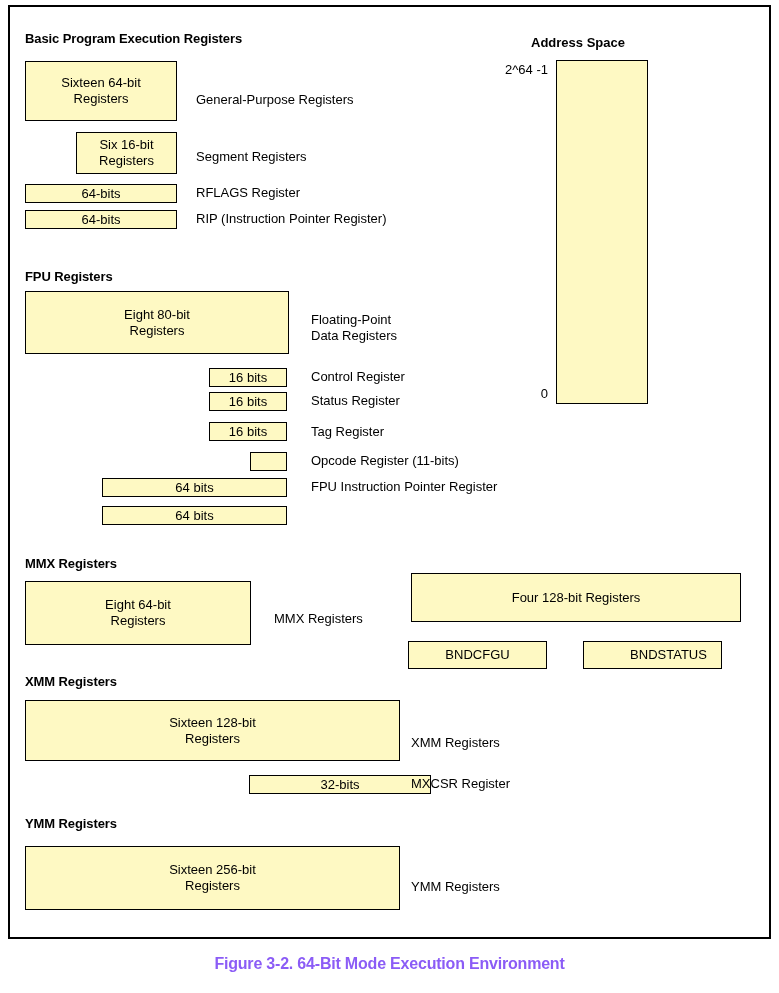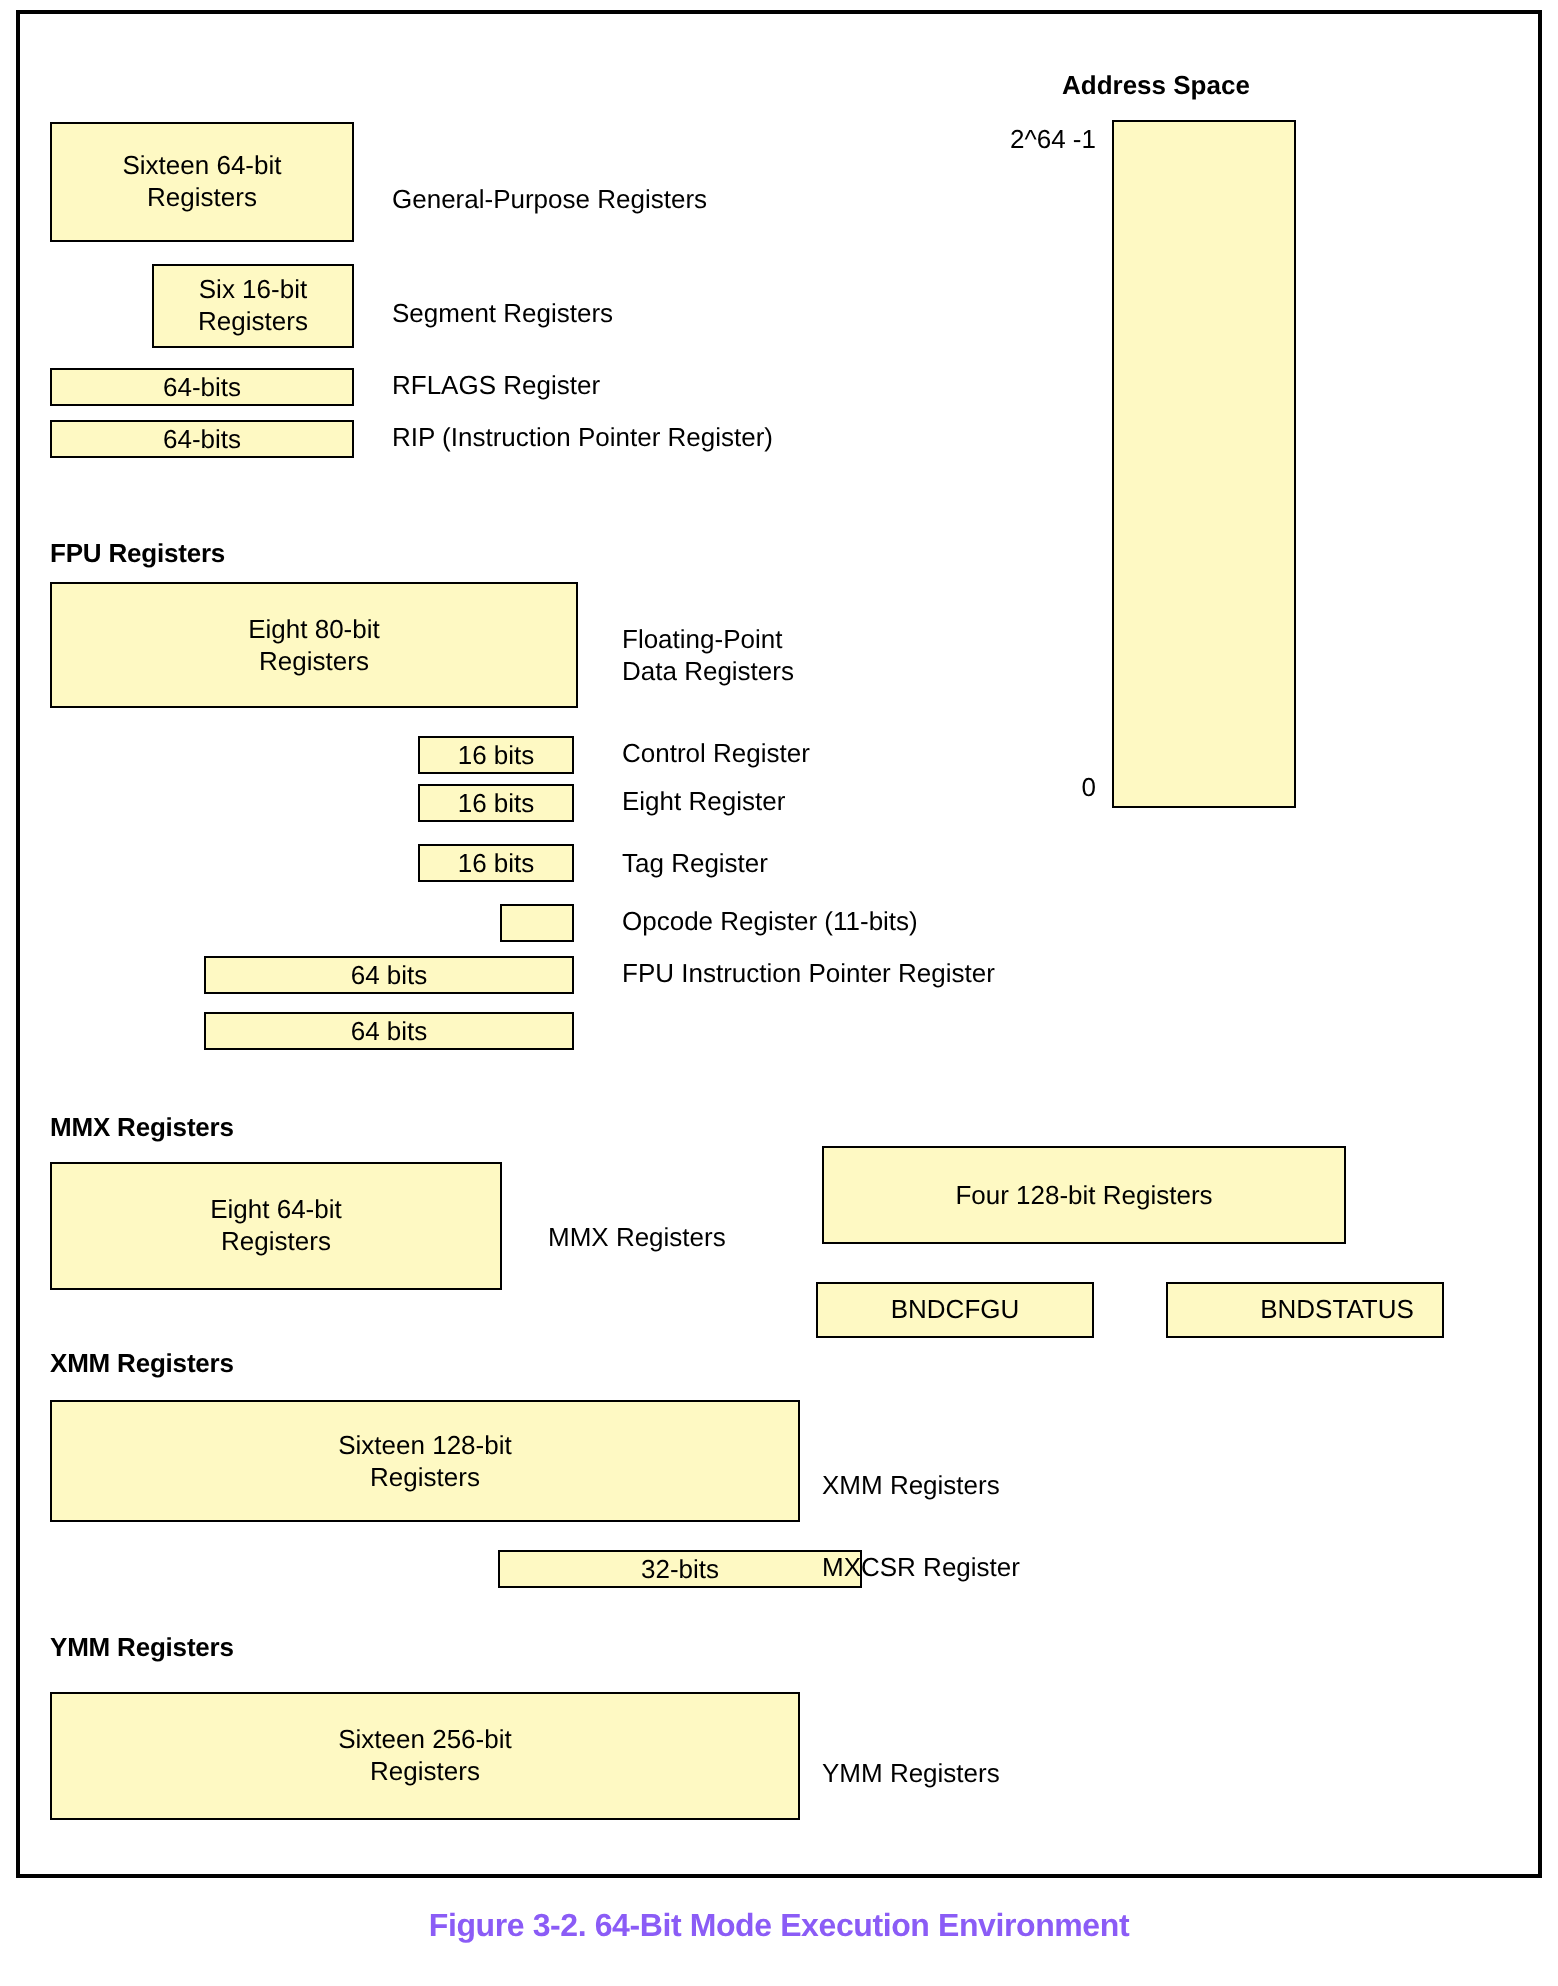--- a/index.html
+++ b/index.html
@@ -102,20 +102,21 @@
 </head>
 <body>
 
 <div id="page">
 
   <div class="frame-top"></div>
   <div class="frame-left"></div>
   <div class="frame-right"></div>
   <div class="frame-bottom"></div>
 
+  <div class="sec-title" style="left:25px; top:31px;">Basic Program Execution Registers</div>
 
   <div class="box" style="left:25px; top:61px; width:152px; height:60px;">
     <span style="white-space: pre-line;">Sixteen 64-bit
 Registers</span>
   </div>
   <div class="label" style="left:196px; top:92px;">General-Purpose Registers</div>
 
   <div class="box" style="left:76px; top:132px; width:101px; height:42px;">
     <span style="white-space: pre-line;">Six 16-bit
 Registers</span>
@@ -147,21 +148,21 @@
 Data Registers</div>
 
   <div class="box" style="left:209px; top:368px; width:78px; height:19px;">
     <span>16 bits</span>
   </div>
   <div class="label" style="left:311px; top:369px;">Control Register</div>
 
   <div class="box" style="left:209px; top:392px; width:78px; height:19px;">
     <span>16 bits</span>
   </div>
-  <div class="label" style="left:311px; top:393px;">Eight Register</div>
+  <div class="label" style="left:311px; top:393px;">Status Register</div>
 
   <div class="box" style="left:209px; top:422px; width:78px; height:19px;">
     <span>16 bits</span>
   </div>
   <div class="label" style="left:311px; top:424px;">Tag Register</div>
 
   <div class="box" style="left:250px; top:452px; width:37px; height:19px;">
     <span></span>
   </div>
   <div class="label" style="left:311px; top:453px;">Opcode Register (11-bits)</div>
@@ -178,21 +179,21 @@
   <div class="sec-title" style="left:25px; top:556px;">MMX Registers</div>
 
   <div class="box" style="left:25px; top:581px; width:226px; height:64px;">
     <span style="white-space: pre-line;">Eight 64-bit
 Registers</span>
   </div>
   <div class="label" style="left:274px; top:611px;">MMX Registers</div>
 
   <div class="sec-title" style="left:411px; top:548px;margin-top:44px;">Bounds Registers</div>
 
-  <div class="box" style="left:411px; top:573px; width:262px; height:49px;">
+  <div class="box" style="left:411px; top:573px; width:330px; height:49px;">
     <span>Four 128-bit Registers</span>
   </div>
 
   <div class="box" style="left:408px; top:641px; width:139px; height:28px;">
     <span>BNDCFGU</span>
   </div>
 
   <div class="box" style="left:583px; top:641px; width:139px; height:28px;padding-left:32px;">
     <span>BNDSTATUS</span>
   </div>

